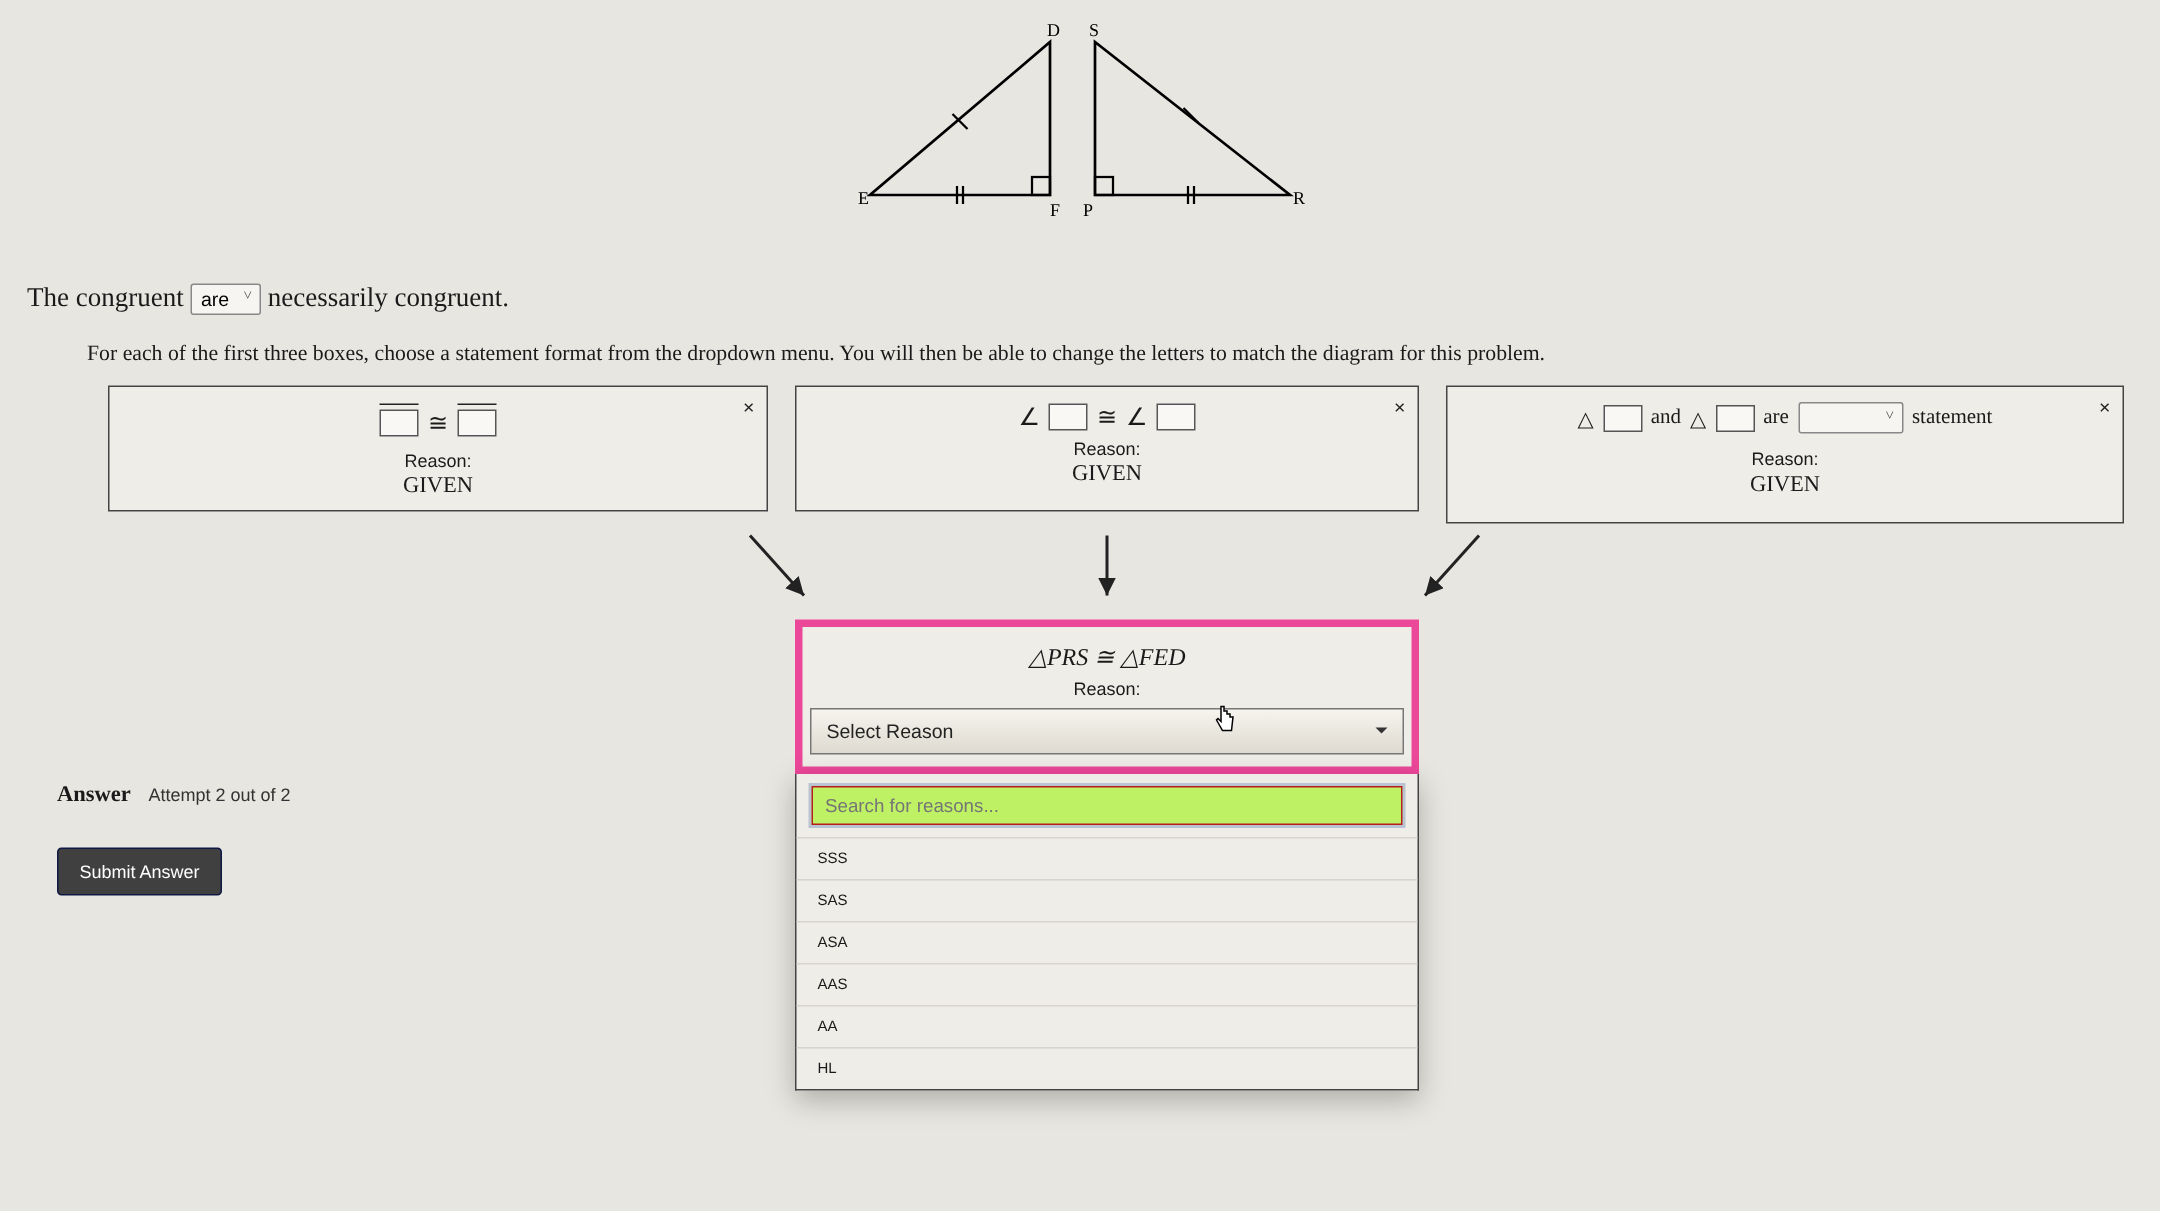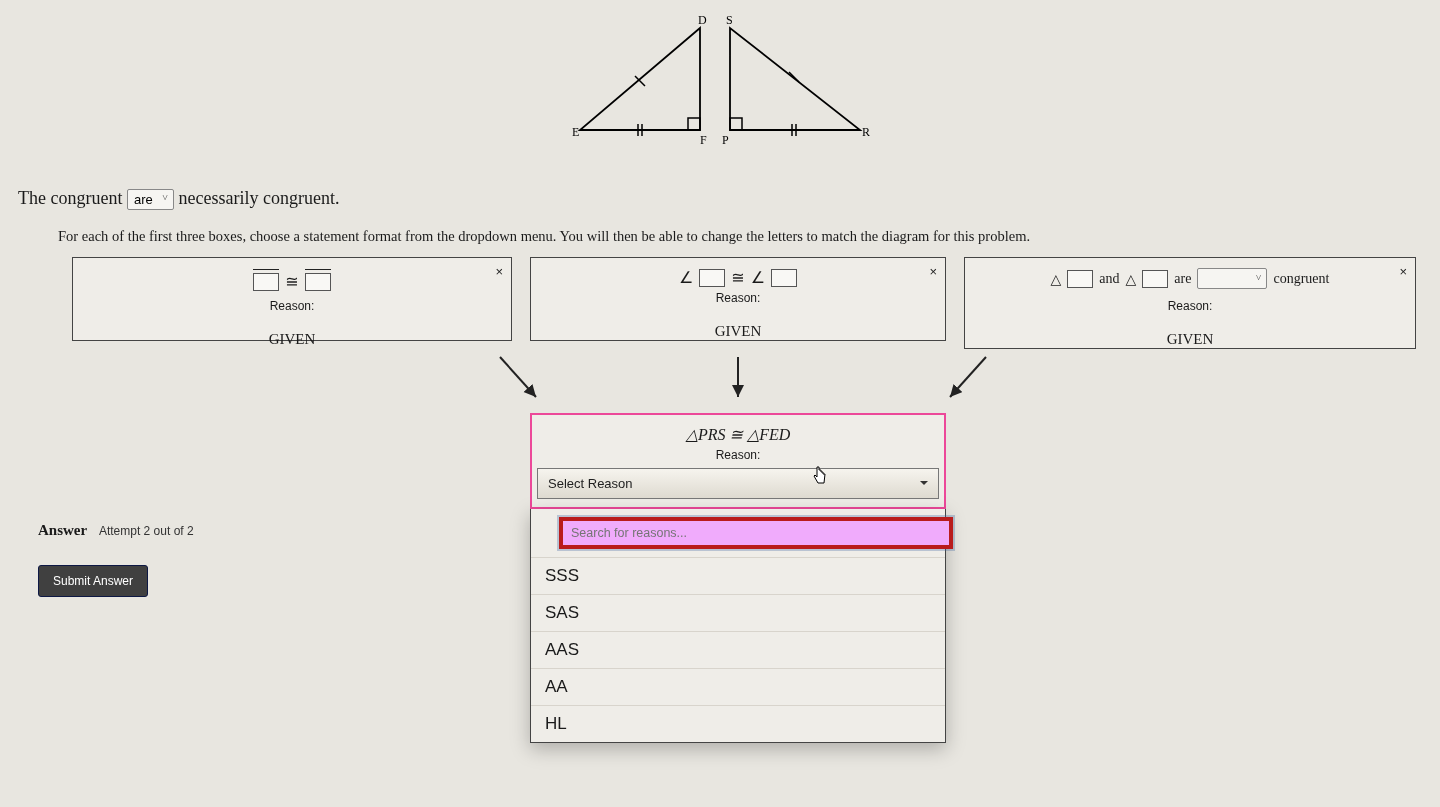--- a/index.html
+++ b/index.html
@@ -101,39 +101,39 @@
   .cong-sym { font-size: 16px; }
   .reason-lbl {
     font-size: 12px;
     font-family: Arial, sans-serif;
     margin-top: 4px;
   }
   .given {
     font-size: 15px;
     font-family: "Times New Roman", serif;
     font-weight: 400;
-    margin-top: 18px;
+    margin-top: 2px;
   }
   .card3-flex {
     display:flex; align-items:center; gap:6px; font-size:14px;
     flex-wrap: nowrap;
     justify-content: center;
   }
   .card3 .sub {
     display:flex; flex-direction:column; align-items:center;
     margin-top:6px;
   }
   .arrows {
     position: relative;
     height: 64px;
     width: 100%;
   }
   .conclusion {
     background: #efede8;
-    border: 2px solid #ec4899;
+    border: 5px solid #ec4899;
     width: 416px;
     margin-left: 530px;
     padding: 10px 0 4px 0;
   }
   .conc-stmt {
     text-align: center;
     font-style: italic;
     font-size: 16px;
     font-family: "Times New Roman", serif;
   }
@@ -176,32 +176,31 @@
     border-top: none;
     width: 416px;
     margin-left: 530px;
     box-shadow: 0 6px 18px rgba(0,0,0,0.25);
   }
   .search-row {
     padding: 8px 10px;
   }
   .search-input {
     width: 100%;
-    border: 4px solid #b91c1c;
-    background: #f0abfc;
+    border: 1px solid #b91c1c;
+    background: #bef264;
     padding: 5px 8px;
     font-family: Arial, sans-serif;
     font-size: 12.5px;
     color: #555;
     outline: 2px solid rgba(60,100,160,0.3);
-    margin-left: 18px;
   }
   .opt {
     font-family: Arial, sans-serif;
-    font-size: 17px;
+    font-size: 10px;
     padding: 8px 14px;
     border-top: 1px solid #d8d4cc;
     cursor: pointer;
   }
   .answer-section {
     position: absolute;
     left: 38px;
     top: 522px;
   }
   .ans-line {
@@ -298,21 +297,21 @@
       <span class="seg-box"></span>
       <span>and</span>
       <span class="tri-sym">△</span>
       <span class="seg-box"></span>
       <span>are</span>
       <span class="select-wrap">
         <select class="inline-select" style="min-width:70px">
           <option></option>
         </select>
       </span>
-      <span>congruent</span>
+      <span>statement</span>
     </div>
     <div class="sub">
       <div class="reason-lbl">Reason:</div>
       <div class="given">GIVEN</div>
     </div>
   </div>
 </div>
 
 <div class="arrows">
   <svg width="1440" height="64" style="position:absolute;top:0;left:0">
@@ -339,20 +338,21 @@
     </span>
   </div>
 </div>
 
 <div class="dropdown-panel">
   <div class="search-row">
     <input class="search-input" placeholder="Search for reasons..." style="">
   </div>
   <div class="opt">SSS</div>
   <div class="opt">SAS</div>
+  <div class="opt">ASA</div>
   <div class="opt">AAS</div>
   <div class="opt">AA</div>
   <div class="opt">HL</div>
 </div>
 
 <div class="answer-section">
   <div class="ans-line">
     <b>Answer</b>
     <span class="ans-attempt">Attempt 2 out of 2</span>
   </div>

